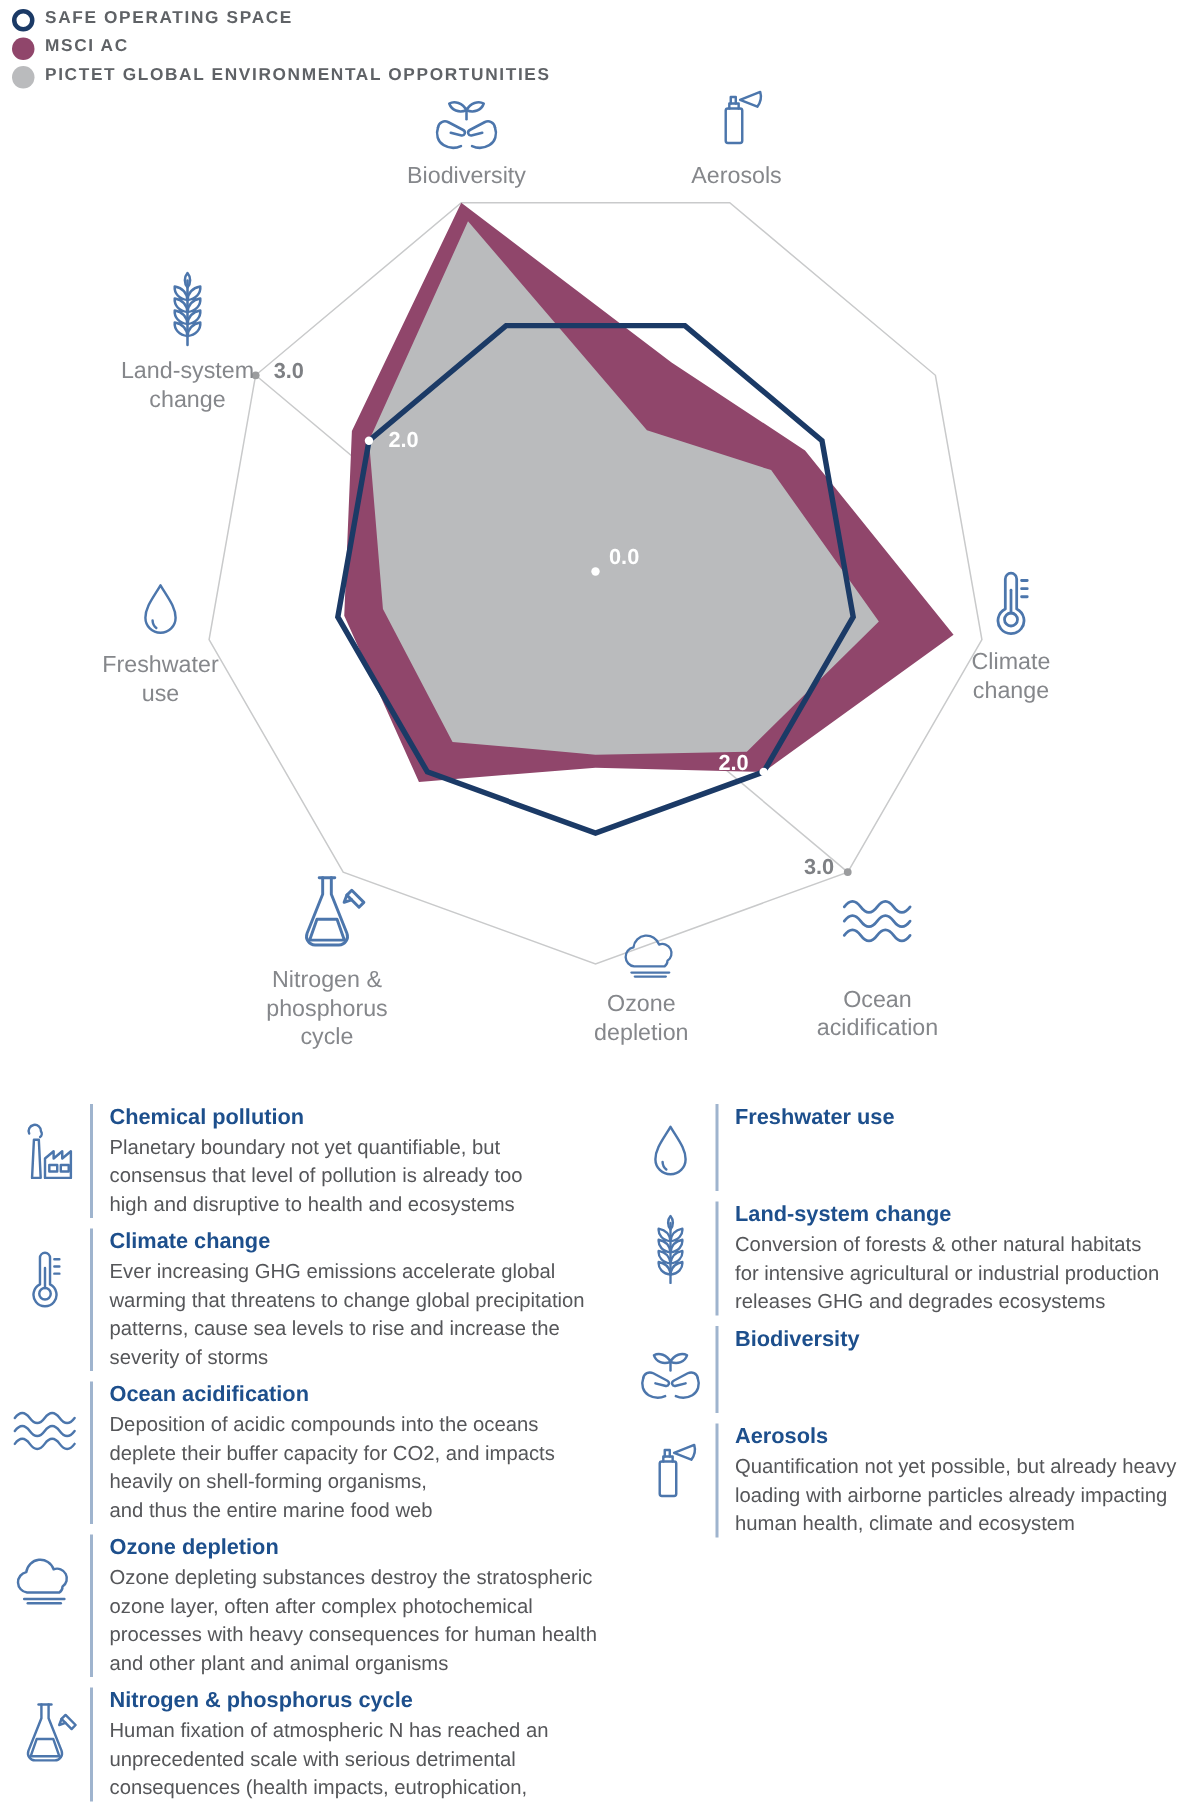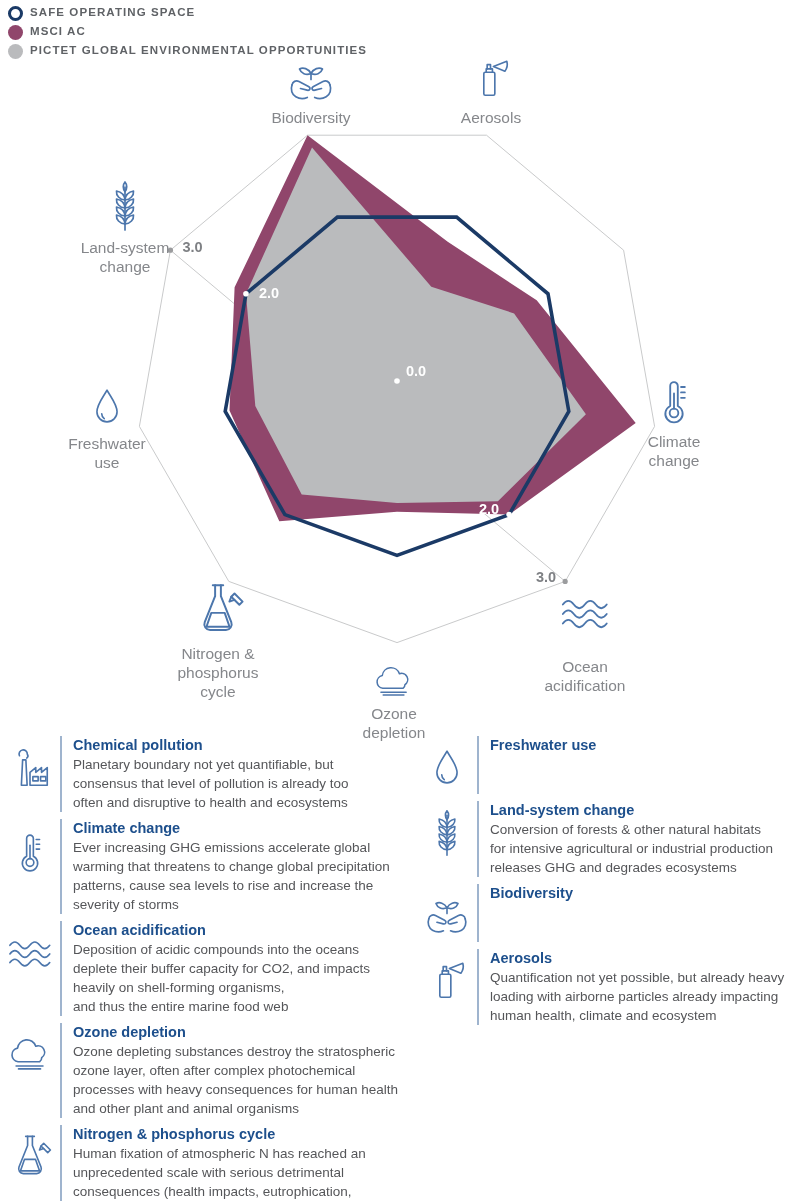--- a/index.html
+++ b/index.html
@@ -150,21 +150,21 @@
     <div class="axl-text">Climate
 change</div>
   </div>
   <div class="axl" style="left:520px;top:594px;gap:21px;">
     <svg class="cicon" width="52" height="38">
         <use href="#waves-icon"></use>
       </svg>
     <div class="axl-text">Ocean
 acidification</div>
   </div>
-  <div class="axl" style="left:329px;top:664px;">
+  <div class="axl" style="left:329px;top:620px;align-items:flex-end;">
     <svg class="cicon" width="50" height="36">
         <use href="#cloud-icon"></use>
       </svg>
     <div class="axl-text">Ozone
 depletion</div>
   </div>
   <div class="axl" style="left:153px;top:580px;">
     <svg class="cicon" width="56" height="60">
         <use href="#flask-icon"></use>
       </svg>
@@ -192,21 +192,21 @@
   <div class="desc-item">
     <div class="desc-iconbox">
       <svg class="dicon" width="46" height="52">
           <use href="#factory-icon"></use>
         </svg>
     </div>
     <div class="desc-text">
       <div class="desc-title">Chemical pollution</div>
       <div class="desc-body">Planetary boundary not yet quantifiable, but
 consensus that level of pollution is already too
-often and disruptive to health and ecosystems</div>
+high and disruptive to health and ecosystems</div>
     </div>
   </div>
 
   <div class="desc-item">
     <div class="desc-iconbox">
       <svg class="dicon" width="46" height="52">
           <use href="#thermometer-icon"></use>
         </svg>
     </div>
     <div class="desc-text">

